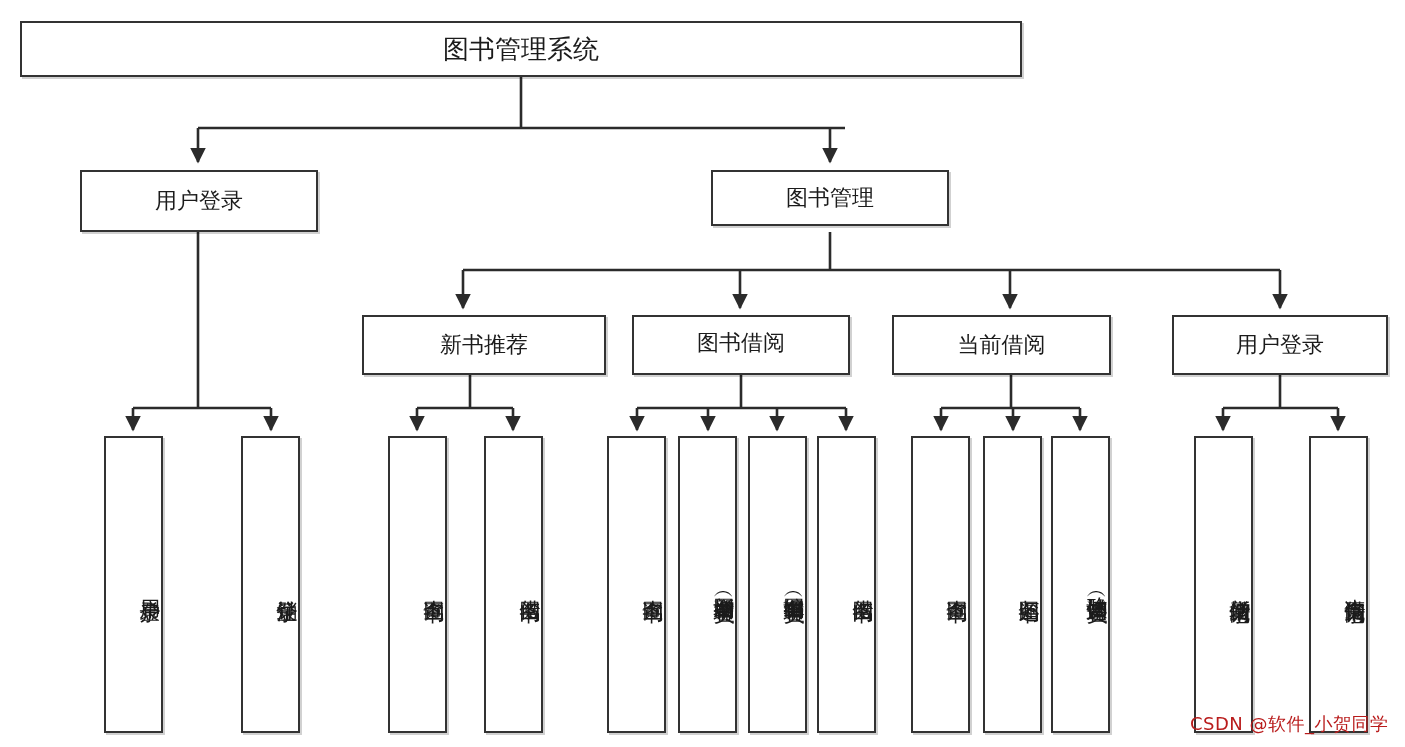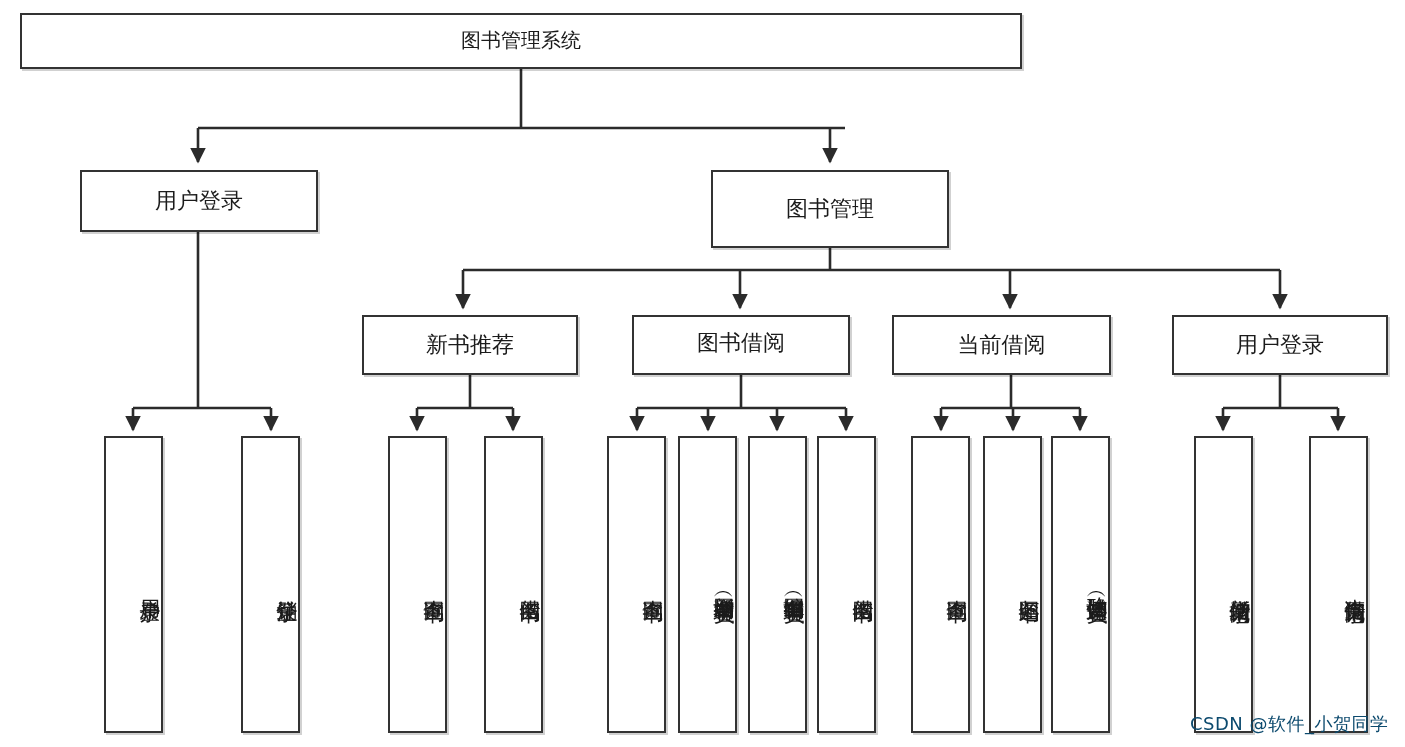--- a/index.html
+++ b/index.html
@@ -36,21 +36,22 @@
     align-items: center;
     justify-content: center;
     color: #1b1b1b;
     line-height: 1.08;
     text-align: center;
   }
   .node.h {
     font-size: 22px;
   }
   .node.root {
-    font-size: 20px;
+    font-size: 26px;
+    margin-top: 8px;
   }
   .node.v {
     font-size: 21px;
     writing-mode: vertical-rl;
     text-orientation: upright;
     letter-spacing: 1px;
     padding-top: 4px;
     padding-bottom: 4px;
     align-items: flex-start;
     justify-content: center;
@@ -61,21 +62,21 @@
     white-space: nowrap;
   }
   .label {
     display: block;
   }
   .watermark {
     position: absolute;
     left: 1190px;
     top: 712px;
     font-size: 18px;
-    color: #0c4a6e;
+    color: #b91c1c;
     white-space: nowrap;
     letter-spacing: 0.5px;
   }
 </style>
 </head>
 <body>
 
 <div id="canvas">
 
   <svg id="edges" viewBox="0 0 1405 747" xmlns="http://www.w3.org/2000/svg">
@@ -129,25 +130,25 @@
     </g>
   </svg>
 
   <div class="node root" style="left:20px; top:13px; width:1002px; height:56px;">
     <span class="label">图书管理系统</span>
   </div>
 
   <div class="node h" style="left:80px; top:170px; width:238px; height:62px;">
     <span class="label">用户登录</span>
   </div>
-  <div class="node h" style="left:711px; top:170px; width:238px; height:78px;">
+  <div class="node h" style="left:711px; top:170px; width:238px; height:56px;">
     <span class="label">图书管理</span>
   </div>
 
-  <div class="node h" style="left:362px; top:315px; width:216px; height:60px;">
+  <div class="node h" style="left:362px; top:315px; width:244px; height:60px;">
     <span class="label">新书推荐</span>
   </div>
   <div class="node h" style="left:632px; top:315px; width:218px; height:60px;font-family:Liberation Mono, monospace;">
     <span class="label">图书借阅</span>
   </div>
   <div class="node h" style="left:892px; top:315px; width:219px; height:60px;">
     <span class="label">当前借阅</span>
   </div>
   <div class="node h" style="left:1172px; top:315px; width:216px; height:60px;">
     <span class="label">用户登录</span>

